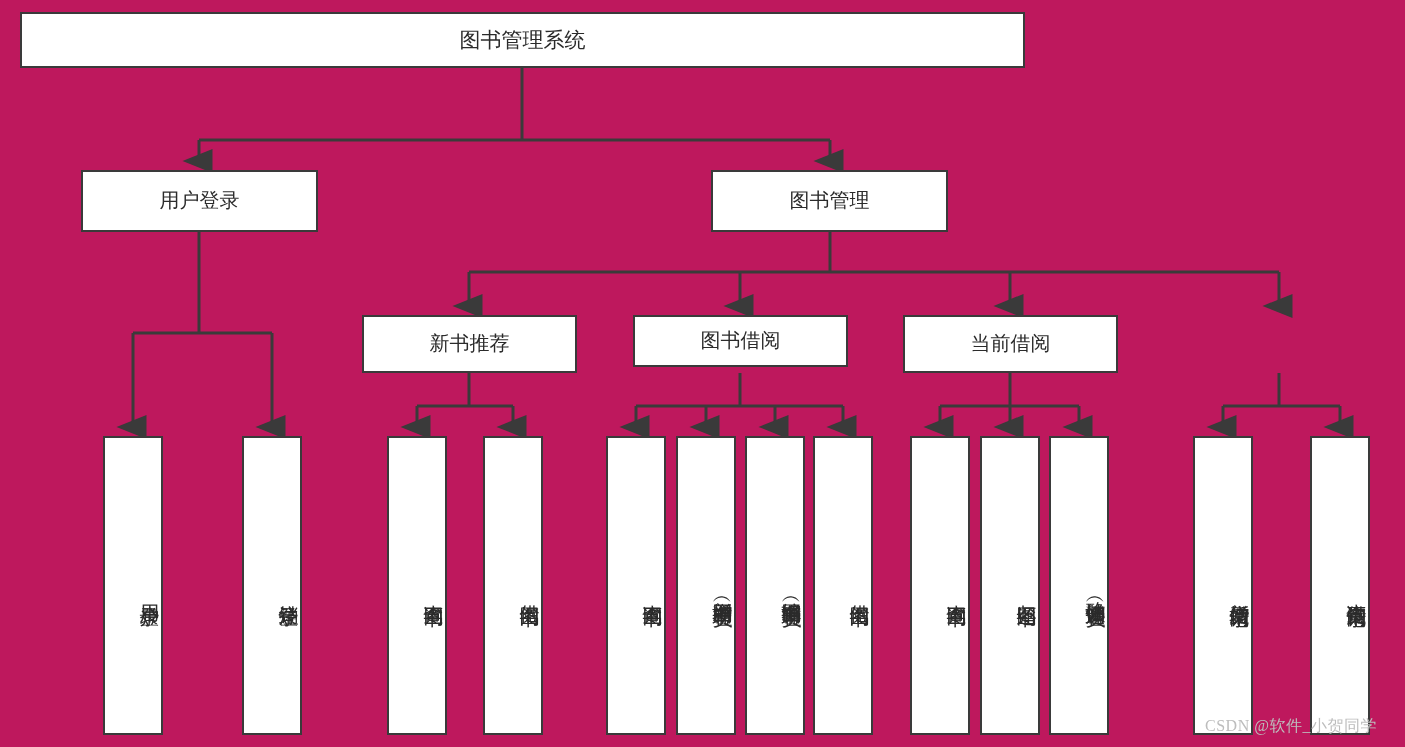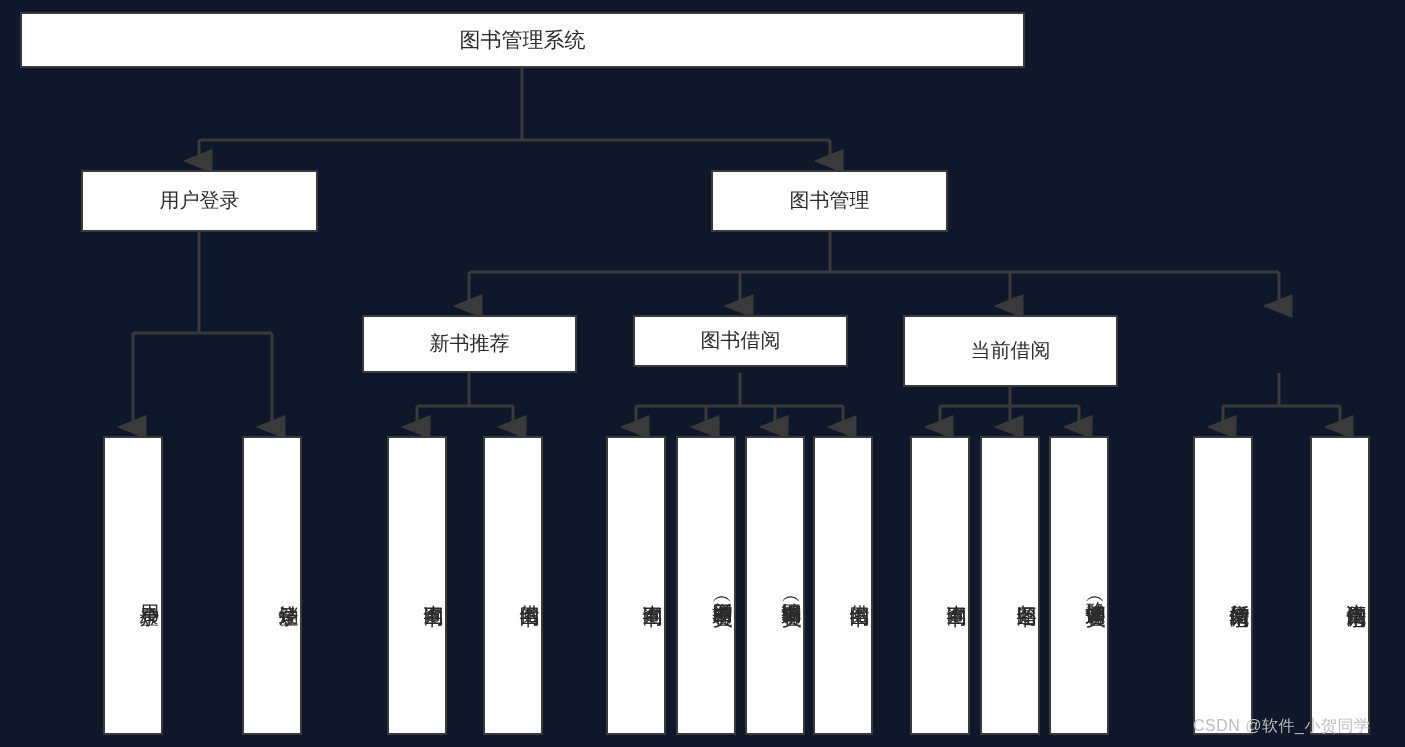--- a/index.html
+++ b/index.html
@@ -9,22 +9,23 @@
     background: #ffffff;
   }
   body {
     font-family: "Liberation Sans", "DejaVu Sans", sans-serif;
     color: #262626;
   }
   #canvas {
     position: relative;
     width: 1405px;
     height: 747px;
-    background: #0f172a;
+    background: #be185d;
     overflow: hidden;
+    font-family: Liberation Serif, serif;
   }
   #edges {
     position: absolute;
     left: 0;
     top: 0;
     width: 1405px;
     height: 747px;
     pointer-events: none;
   }
   .node {
@@ -136,21 +137,21 @@
   <div class="node node-l1" style="left:711px; top:170px; width:237px; height:62px;">
     <span>图书管理</span>
   </div>
 
   <div class="node node-l2" style="left:362px; top:315px; width:215px; height:58px;">
     <span>新书推荐</span>
   </div>
   <div class="node node-l2" style="left:633px; top:315px; width:215px; height:52px;">
     <span>图书借阅</span>
   </div>
-  <div class="node node-l2" style="left:903px; top:315px; width:215px; height:72px;">
+  <div class="node node-l2" style="left:903px; top:315px; width:215px; height:58px;">
     <span>当前借阅</span>
   </div>
 
   <div class="node node-leaf" style="left:103px; top:436px; width:60px; height:299px;">
     <span class="vlabel">用户登录</span>
   </div>
   <div class="node node-leaf" style="left:242px; top:436px; width:60px; height:299px;">
     <span class="vlabel">注销登录</span>
   </div>
 
@@ -184,15 +185,15 @@
     <span class="vlabel">确认归还（管理员）</span>
   </div>
 
   <div class="node node-leaf" style="left:1193px; top:436px; width:60px; height:299px;">
     <span class="vlabel">新增借阅记录</span>
   </div>
   <div class="node node-leaf" style="left:1310px; top:436px; width:60px; height:299px;">
     <span class="vlabel">查询借阅记录</span>
   </div>
 
-  <div class="watermark" style="left:1193px; top:716px;">CSDN @软件_小贺同学</div>
+  <div class="watermark" style="left:1193px; top:716px;padding-left:12px;">CSDN @软件_小贺同学</div>
 
 </div>
 
 </body></html>

